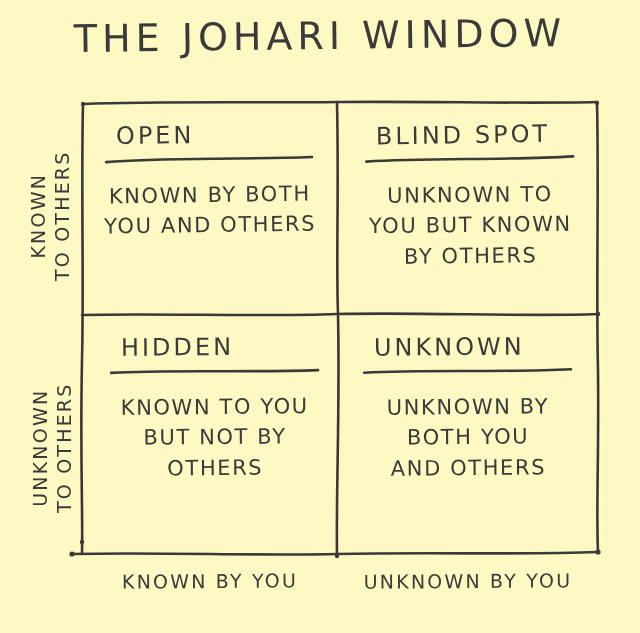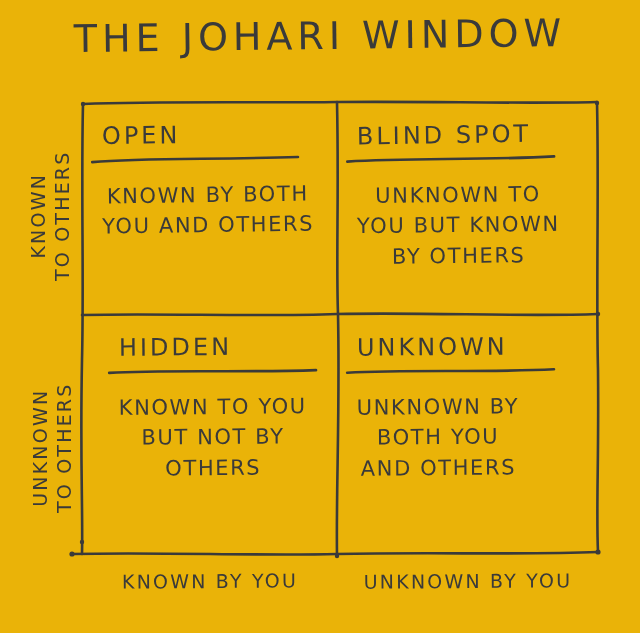--- a/index.html
+++ b/index.html
@@ -8,21 +8,21 @@
     padding: 0;
     background: #ffffff;
   }
   body {
     font-family: "DejaVu Sans", sans-serif;
   }
   #canvas {
     position: relative;
     width: 640px;
     height: 633px;
-    background: #eab308;
+    background: #fef9c3;
     overflow: hidden;
   }
 
   
   #title {
     position: absolute;
     left: 0;
     top: 14px;
     width: 640px;
     text-align: center;
@@ -44,23 +44,22 @@
     height: 633px;
     pointer-events: none;
   }
 
   
   .quadrant {
     position: absolute;
     box-sizing: border-box;
     display: flex;
     flex-direction: column;
-    align-items: flex-start;
-    color: #3a3a3a;
-    margin-left: 18px;
+    align-items: center;
+    color: #3a3a3a;
   }
   #quad-open       { left: 84px;  top: 105px; width: 252px; height: 208px; }
   #quad-blind      { left: 339px; top: 105px; width: 262px; height: 208px; }
   #quad-hidden     { left: 84px;  top: 317px; width: 244px; height: 234px; padding-left: 17px; }
   #quad-unknown    { left: 339px; top: 317px; width: 258px; height: 234px; }
 
   .quad-heading-wrap {
     position: relative;
     display: inline-block;
     margin-top: 18px;

